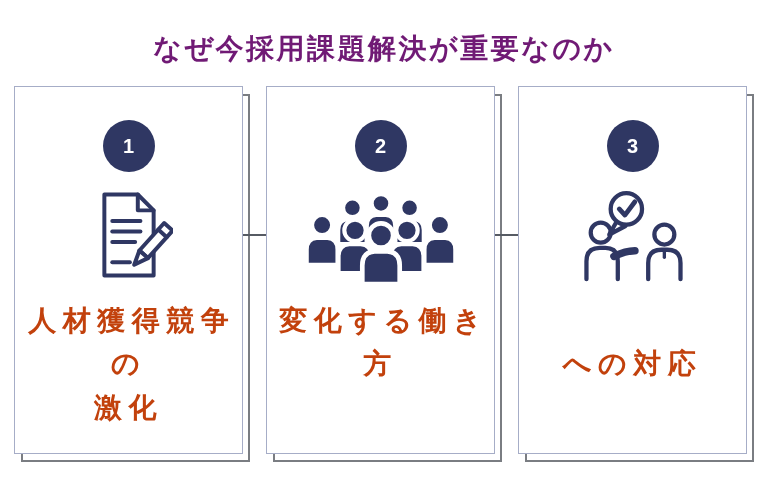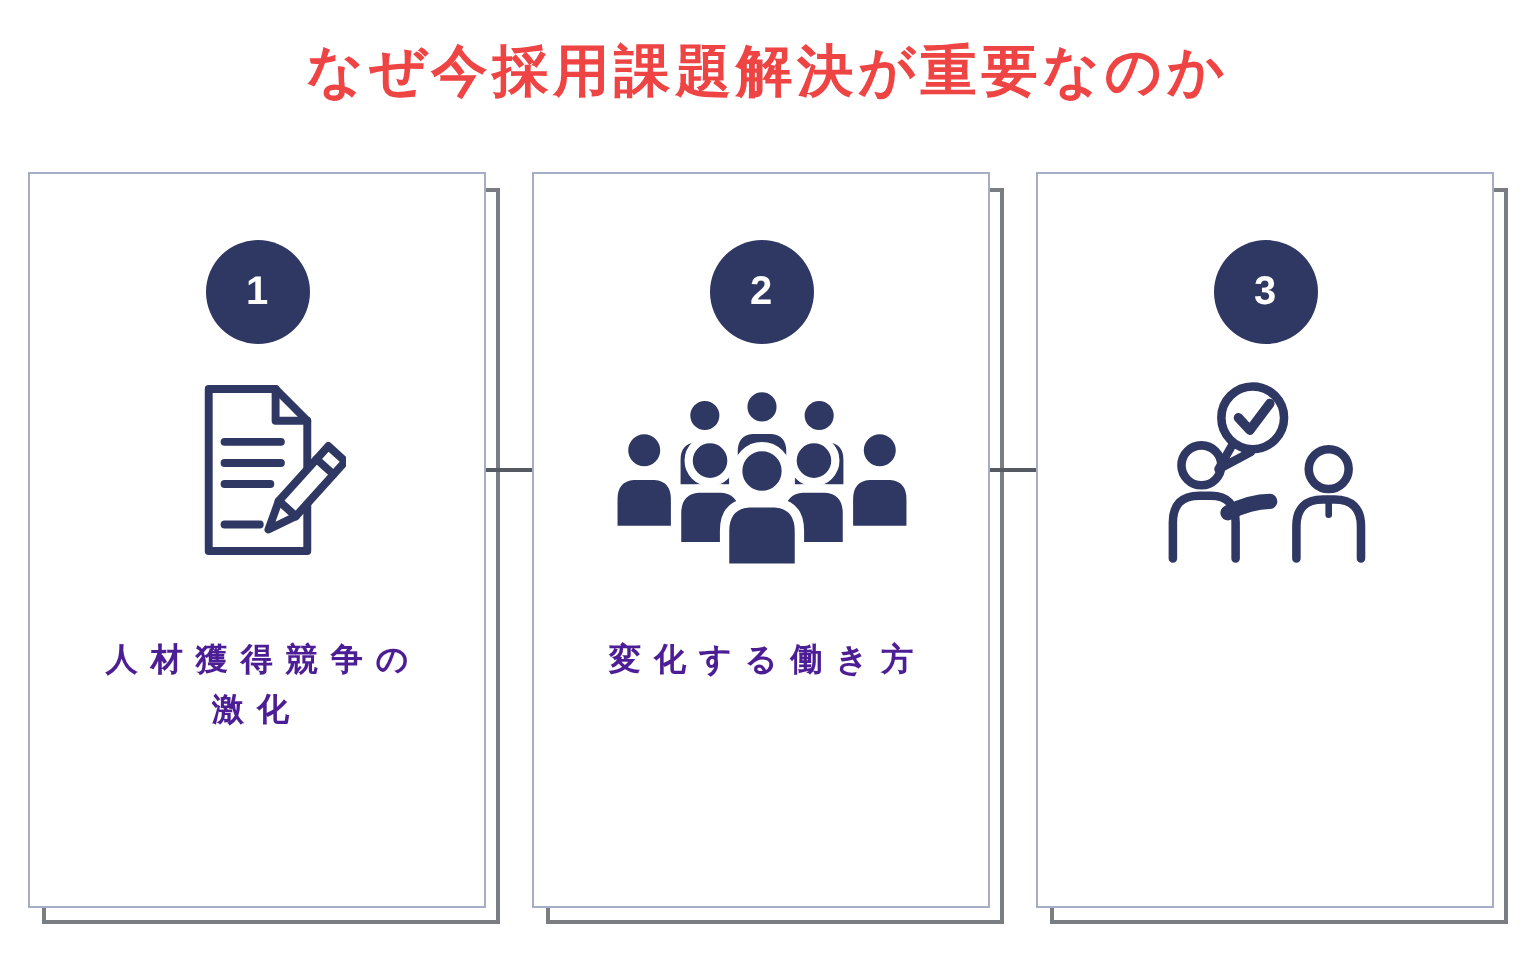--- a/index.html
+++ b/index.html
@@ -4,25 +4,25 @@
 <style>
   html,body{margin:0;padding:0;}
   body{
     width:768px;height:481px;
     background:#ffffff;
     font-family:"Liberation Sans","DejaVu Sans",sans-serif;
     position:relative;overflow:hidden;
   }
   .title{
     text-align:center;
-    margin:4px;
+    margin:17px;
     padding-top:15px;
     font-size:28px;
     font-weight:bold;
-    color:#ef4444;
+    color:#701a75;
     letter-spacing:2.5px;
     line-height:1.2;
   }
   .cards{
     position:absolute;
     left:14px;top:86px;
     display:flex;
     gap:23px;
   }
   .card-wrap{
@@ -69,24 +69,24 @@
     font-size:20px;font-weight:bold;
     flex:0 0 auto;
   }
   .icon-box{
     height:96px;
     margin-top:15px;
     display:flex;align-items:center;justify-content:center;
     flex:0 0 auto;
   }
   .card-label{
-    margin-top:36px;
-    font-size:16px;
+    margin-top:16px;
+    font-size:28px;
     font-weight:bold;
-    color:#4c1d95;
+    color:#c2410c;
     letter-spacing:6.5px;
     text-indent:6.5px;
     line-height:1.55;
     text-align:center;
     white-space:pre-line;
   }
 </style>
 </head>
 <body>
 
@@ -188,17 +188,17 @@
             <circle cx="93" cy="49" r="10.5"></circle>
             <path d="M76 96 V79 Q76 65 90 65 H96 Q110 65 110 79 V96"></path>
             <path d="M93 65 V73" stroke-width="3.5"></path>
 
             <path d="M43 35 L35 49 L52 40 Z"></path>
             <circle cx="53" cy="22" r="16.5"></circle>
             <path d="M45.5 22 L51.5 28.5 L62 14.5" fill="none" stroke-width="5"></path>
           </g>
         </svg>
       </div>
-      <div class="card-label"><br></div>
+      <div class="card-label"><br><span>への対応</span></div>
     </div>
   </div>
 
 </div>
 
 </body></html>

